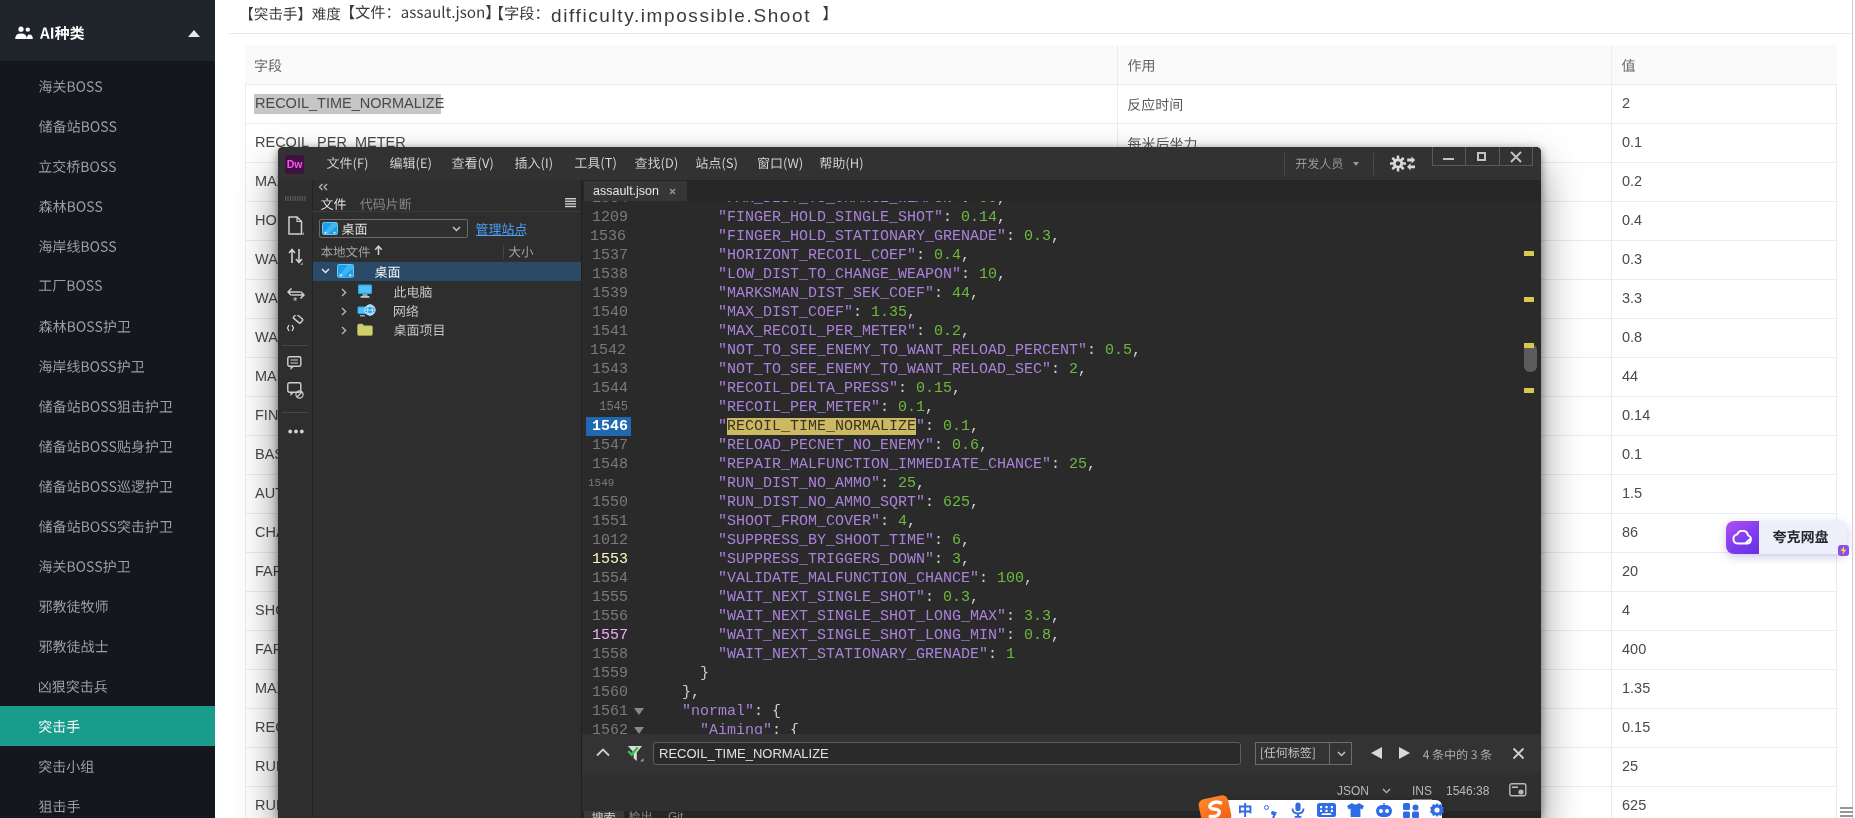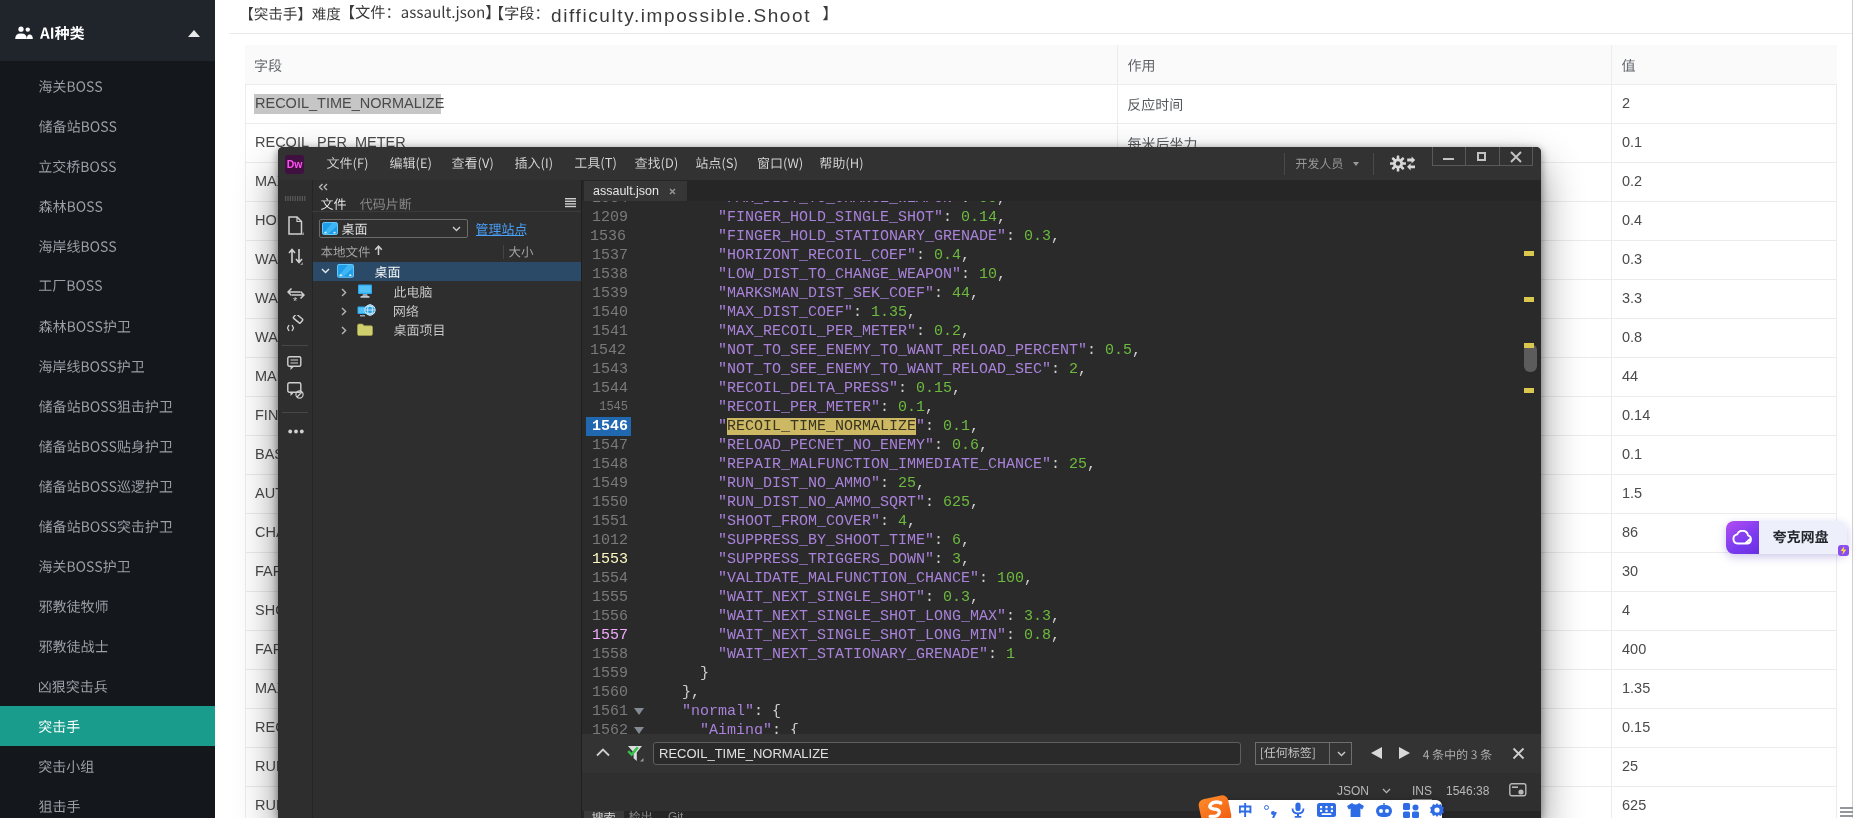--- a/index.html
+++ b/index.html
@@ -501,21 +501,21 @@
 <div class="t" style="left:1622px;top:368.0px;line-height:normal;font-size:14.5px;color:#4a4a4a">44</div>
 <div class="t" style="left:255px;top:407.0px;line-height:normal;font-size:14.5px;color:#4a4a4a">FINGER_HOLD_SINGLE_SHOT</div>
 <div class="t" style="left:1622px;top:407.0px;line-height:normal;font-size:14.5px;color:#4a4a4a">0.14</div>
 <div class="t" style="left:255px;top:446.0px;line-height:normal;font-size:14.5px;color:#4a4a4a">BASE_SHOOT_TIME</div>
 <div class="t" style="left:1622px;top:446.0px;line-height:normal;font-size:14.5px;color:#4a4a4a">0.1</div>
 <div class="t" style="left:255px;top:485.0px;line-height:normal;font-size:14.5px;color:#4a4a4a">AUTOMATIC_FIRE</div>
 <div class="t" style="left:1622px;top:485.0px;line-height:normal;font-size:14.5px;color:#4a4a4a">1.5</div>
 <div class="t" style="left:255px;top:524.0px;line-height:normal;font-size:14.5px;color:#4a4a4a">CHANGE_WEAPON_CHANCE</div>
 <div class="t" style="left:1622px;top:524.0px;line-height:normal;font-size:14.5px;color:#4a4a4a">86</div>
 <div class="t" style="left:255px;top:563.0px;line-height:normal;font-size:14.5px;color:#4a4a4a">FAR_DIST_COEF</div>
-<div class="t" style="left:1622px;top:563.0px;line-height:normal;font-size:14.5px;color:#4a4a4a">30</div>
+<div class="t" style="left:1622px;top:563.0px;line-height:normal;font-size:14.5px;color:#4a4a4a">20</div>
 <div class="t" style="left:255px;top:602.0px;line-height:normal;font-size:14.5px;color:#4a4a4a">SHOOT_FROM_COVER</div>
 <div class="t" style="left:1622px;top:602.0px;line-height:normal;font-size:14.5px;color:#4a4a4a">4</div>
 <div class="t" style="left:255px;top:641.0px;line-height:normal;font-size:14.5px;color:#4a4a4a">FAR_DIST_TO_SHOOT</div>
 <div class="t" style="left:1622px;top:641.0px;line-height:normal;font-size:14.5px;color:#4a4a4a">400</div>
 <div class="t" style="left:255px;top:680.0px;line-height:normal;font-size:14.5px;color:#4a4a4a">MAX_DIST_COEF</div>
 <div class="t" style="left:1622px;top:680.0px;line-height:normal;font-size:14.5px;color:#4a4a4a">1.35</div>
 <div class="t" style="left:255px;top:719.0px;line-height:normal;font-size:14.5px;color:#4a4a4a">RECOIL_DELTA_PRESS</div>
 <div class="t" style="left:1622px;top:719.0px;line-height:normal;font-size:14.5px;color:#4a4a4a">0.15</div>
 <div class="t" style="left:255px;top:758.0px;line-height:normal;font-size:14.5px;color:#4a4a4a">RUN_DIST_NO_AMMO</div>
 <div class="t" style="left:1622px;top:758.0px;line-height:normal;font-size:14.5px;color:#4a4a4a">25</div>
@@ -697,21 +697,21 @@
       <div class="a mono" style="left:64px;top:178px;font-size:15px;line-height:19px;white-space:pre">        <span style="color:#a982da">"RECOIL_DELTA_PRESS"</span><span style="color:#cfcfcf">: </span><span style="color:#6dbb3e">0.15</span><span style="color:#cfcfcf">,</span></div>
       <div class="a mono" style="left:6px;top:197px;width:40px;text-align:right;font-size:12px;line-height:19px;color:#7a7a7a">1545</div>
       <div class="a mono" style="left:64px;top:197px;font-size:15px;line-height:19px;white-space:pre">        <span style="color:#a982da">"RECOIL_PER_METER"</span><span style="color:#cfcfcf">: </span><span style="color:#6dbb3e">0.1</span><span style="color:#cfcfcf">,</span></div>
       <div class="a" style="left:4px;top:216px;width:45px;height:19px;background:#2068b0"></div>
       <div class="a mono" style="left:6px;top:216px;width:40px;text-align:right;font-size:15px;line-height:19px;color:#fff;font-weight:bold">1546</div>
       <div class="a mono" style="left:64px;top:216px;font-size:15px;line-height:19px;white-space:pre">        <span style="color:#a982da">"</span><span style="background:#cdb964;color:#3a3420">RECOIL_TIME_NORMALIZE</span><span style="color:#a982da">"</span><span style="color:#cfcfcf">: </span><span style="color:#6dbb3e">0.1</span><span style="color:#cfcfcf">,</span></div>
       <div class="a mono" style="left:6px;top:235px;width:40px;text-align:right;font-size:15px;line-height:19px;color:#7a7a7a">1547</div>
       <div class="a mono" style="left:64px;top:235px;font-size:15px;line-height:19px;white-space:pre">        <span style="color:#a982da">"RELOAD_PECNET_NO_ENEMY"</span><span style="color:#cfcfcf">: </span><span style="color:#6dbb3e">0.6</span><span style="color:#cfcfcf">,</span></div>
       <div class="a mono" style="left:6px;top:254px;width:40px;text-align:right;font-size:15px;line-height:19px;color:#7a7a7a">1548</div>
       <div class="a mono" style="left:64px;top:254px;font-size:15px;line-height:19px;white-space:pre">        <span style="color:#a982da">"REPAIR_MALFUNCTION_IMMEDIATE_CHANCE"</span><span style="color:#cfcfcf">: </span><span style="color:#6dbb3e">25</span><span style="color:#cfcfcf">,</span></div>
-      <div class="a mono" style="left:6px;top:273px;width:40px;text-align:right;font-size:15px;line-height:19px;color:#7a7a7a">1549</div>
+      <div class="a mono" style="left:6px;top:273px;width:40px;font-size:11px;line-height:19px;color:#7a7a7a">1549</div>
       <div class="a mono" style="left:64px;top:273px;font-size:15px;line-height:19px;white-space:pre">        <span style="color:#a982da">"RUN_DIST_NO_AMMO"</span><span style="color:#cfcfcf">: </span><span style="color:#6dbb3e">25</span><span style="color:#cfcfcf">,</span></div>
       <div class="a mono" style="left:6px;top:292px;width:40px;text-align:right;font-size:15px;line-height:19px;color:#7a7a7a">1550</div>
       <div class="a mono" style="left:64px;top:292px;font-size:15px;line-height:19px;white-space:pre">        <span style="color:#a982da">"RUN_DIST_NO_AMMO_SQRT"</span><span style="color:#cfcfcf">: </span><span style="color:#6dbb3e">625</span><span style="color:#cfcfcf">,</span></div>
       <div class="a mono" style="left:6px;top:311px;width:40px;text-align:right;font-size:15px;line-height:19px;color:#7a7a7a">1551</div>
       <div class="a mono" style="left:64px;top:311px;font-size:15px;line-height:19px;white-space:pre">        <span style="color:#a982da">"SHOOT_FROM_COVER"</span><span style="color:#cfcfcf">: </span><span style="color:#6dbb3e">4</span><span style="color:#cfcfcf">,</span></div>
       <div class="a mono" style="left:6px;top:330px;width:40px;text-align:right;font-size:15px;line-height:19px;color:#7a7a7a">1012</div>
       <div class="a mono" style="left:64px;top:330px;font-size:15px;line-height:19px;white-space:pre">        <span style="color:#a982da">"SUPPRESS_BY_SHOOT_TIME"</span><span style="color:#cfcfcf">: </span><span style="color:#6dbb3e">6</span><span style="color:#cfcfcf">,</span></div>
       <div class="a mono" style="left:6px;top:349px;width:40px;text-align:right;font-size:15px;line-height:19px;color:#fef9c3">1553</div>
       <div class="a mono" style="left:64px;top:349px;font-size:15px;line-height:19px;white-space:pre">        <span style="color:#a982da">"SUPPRESS_TRIGGERS_DOWN"</span><span style="color:#cfcfcf">: </span><span style="color:#6dbb3e">3</span><span style="color:#cfcfcf">,</span></div>
       <div class="a mono" style="left:6px;top:368px;width:40px;text-align:right;font-size:15px;line-height:19px;color:#7a7a7a">1554</div>

